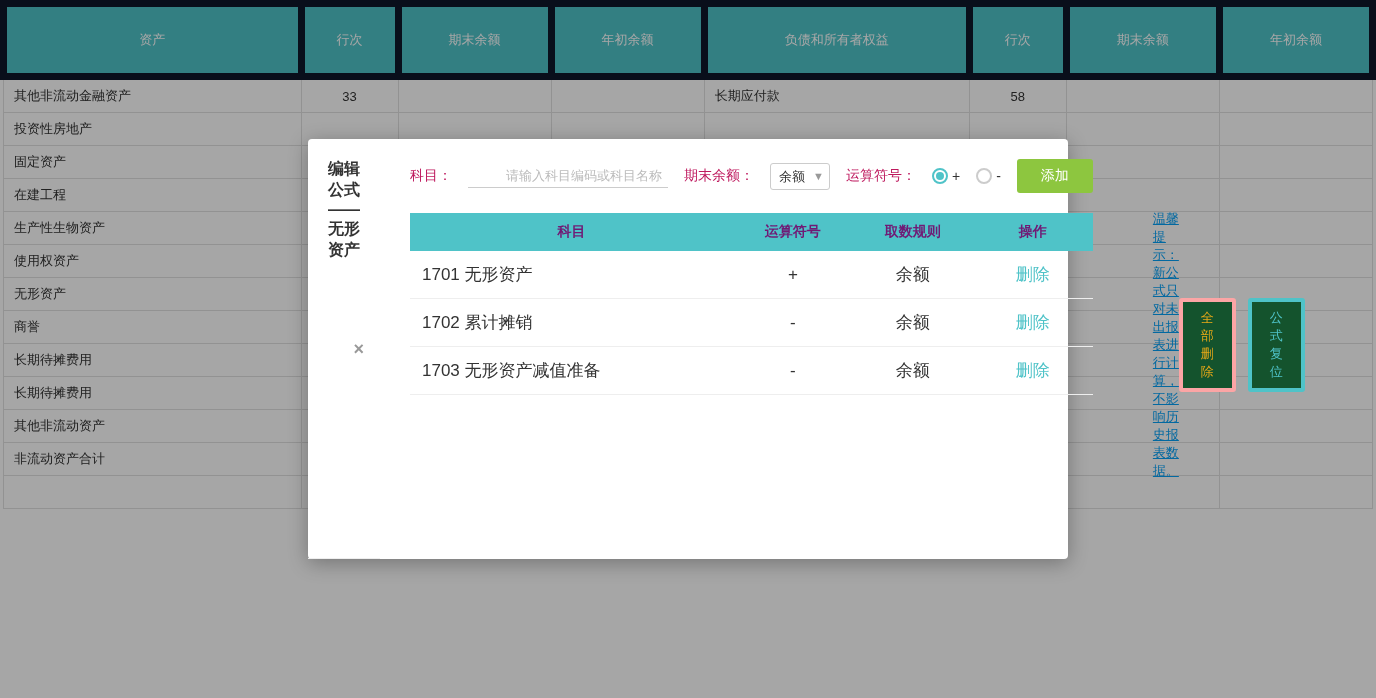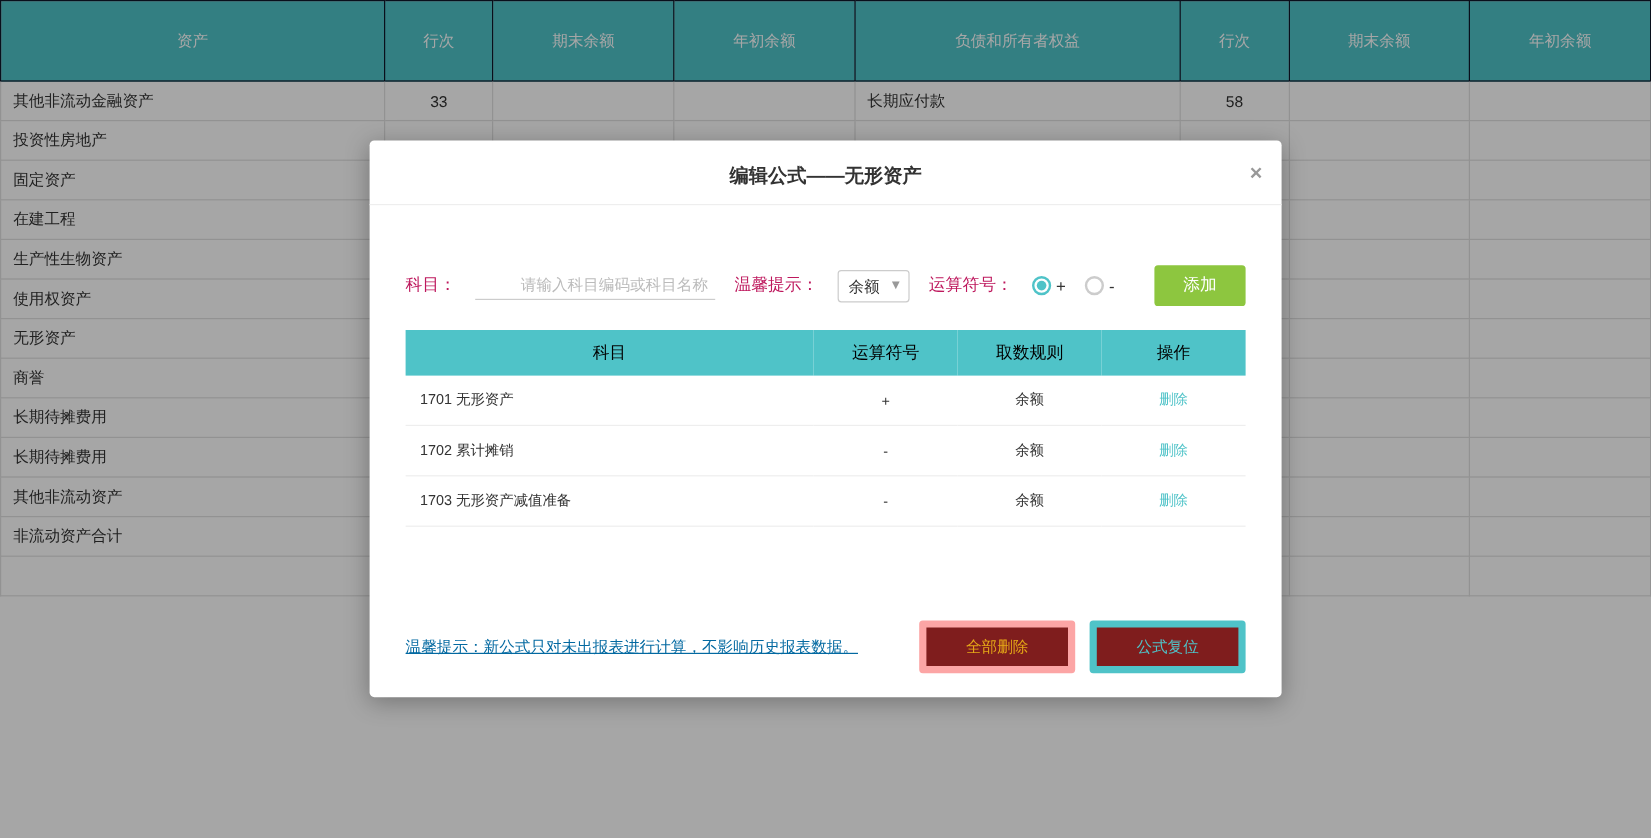--- a/index.html
+++ b/index.html
@@ -26,21 +26,21 @@
       width: 100%;
       border-collapse: collapse;
       font-size: 13px;
     }
 
     .bg-table th {
       background: #4fc3c8;
       color: #fff;
       padding: 24px 6px;
       text-align: center;
-      border: 1px solid #0f172a;
+      border: 7px solid #0f172a;
       font-weight: normal;
     }
 
     .bg-table td {
       padding: 7px 10px;
       border: 1px solid #e0e0e0;
       color: #333;
       text-align: center;
     }
 
@@ -63,22 +63,21 @@
     
     .modal {
       background: #fff;
       border-radius: 4px;
       width: 760px;
       min-height: 420px;
       box-shadow: 0 4px 20px rgba(0,0,0,0.3);
       position: relative;
       padding: 0;
       display: flex;
-      flex-direction: column;
-      gap: 30px;
+      flex-direction: row;
     }
 
     .modal-header {
       text-align: center;
       padding: 20px 20px 12px;
       font-size: 16px;
       color: #333;
       font-weight: bold;
       position: relative;
       border-bottom: 1px solid #eee;
@@ -213,36 +212,36 @@
       width: 100%;
       border-collapse: collapse;
       margin-bottom: 16px;
     }
 
     .inner-table thead tr {
       background: #4fc3c8;
     }
 
     .inner-table thead th {
-      color: #000000;
+      color: #701a75;
       padding: 10px 12px;
       text-align: center;
-      font-weight: normal;
+      font-weight: bold;
       font-size: 14px;
     }
 
     .inner-table tbody tr {
       border-bottom: 1px solid #eee;
     }
 
     .inner-table tbody td {
       padding: 12px 12px;
       text-align: center;
       color: #333;
-      font-size: 12px;
+      font-size: 17px;
     }
 
     .inner-table tbody td.left-text {
       text-align: left;
     }
 
     .delete-link {
       color: #4fc3c8;
       cursor: pointer;
       text-decoration: none;
@@ -261,25 +260,25 @@
       font-size: 13px;
       text-decoration: underline;
     }
 
     .footer-btns {
       display: flex;
       gap: 12px;
     }
 
     .btn-outline {
-      border: 6px solid #fca5a5;
+      border: 4px solid #fca5a5;
       color: #e6a817;
-      background: #7f1d1d;
+      background: #14532d;
       border-radius: 3px;
-      padding: 7px 33px;
+      padding: 7px 18px;
       font-size: 13px;
       cursor: pointer;
     }
 
     .btn-outline.blue {
       border-color: #4fc3c8;
       color: #4fc3c8;
     }
   </style>
 </head>
@@ -441,21 +440,21 @@
       <span>编辑公式——无形资产</span>
       <span class="modal-close">×</span>
     </div>
 
     <div class="modal-body">
 
       <div class="form-row">
         <span class="form-label">科目：</span>
         <input class="form-input" type="text" placeholder="请输入科目编码或科目名称" style="">
 
-        <span class="form-label">温馨提示：</span>
+        <span class="form-label">期末余额：</span>
         <div class="select-wrap">
           <select class="form-select">
             <option>余额</option>
             <option>借方</option>
             <option>贷方</option>
           </select>
           <span class="select-arrow">▼</span>
         </div>
 
         <span class="form-label">运算符号：</span>

